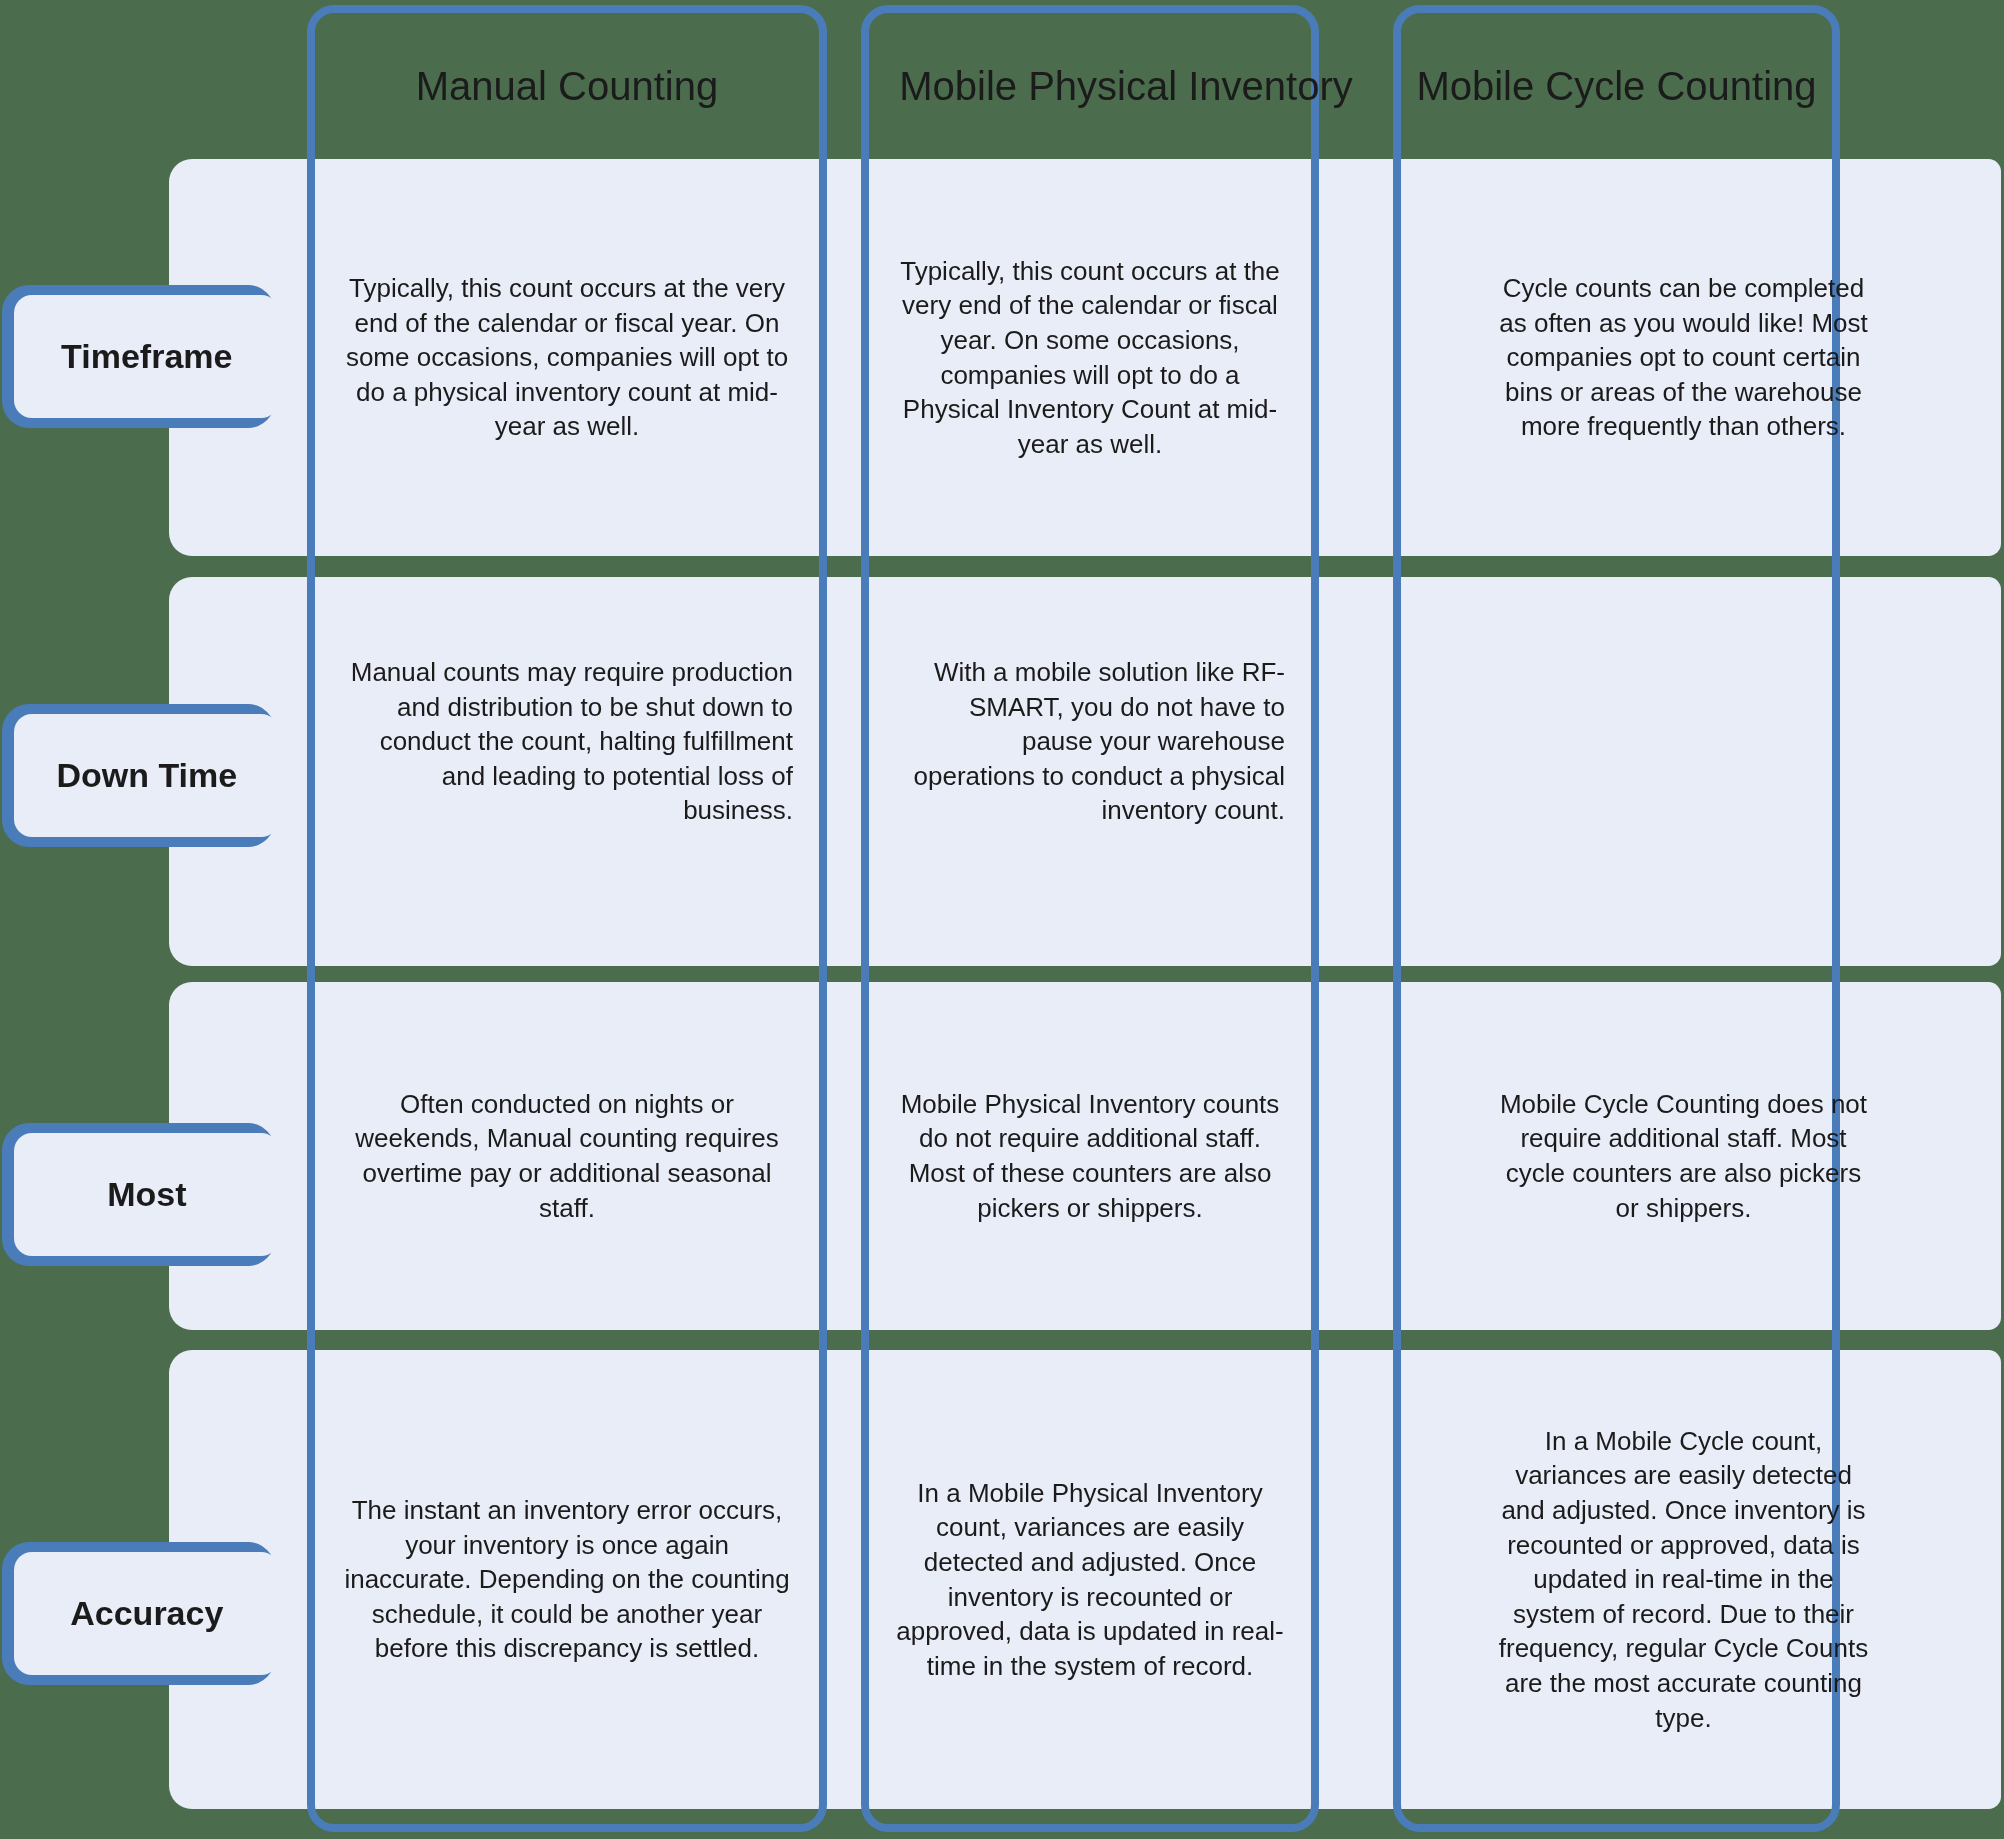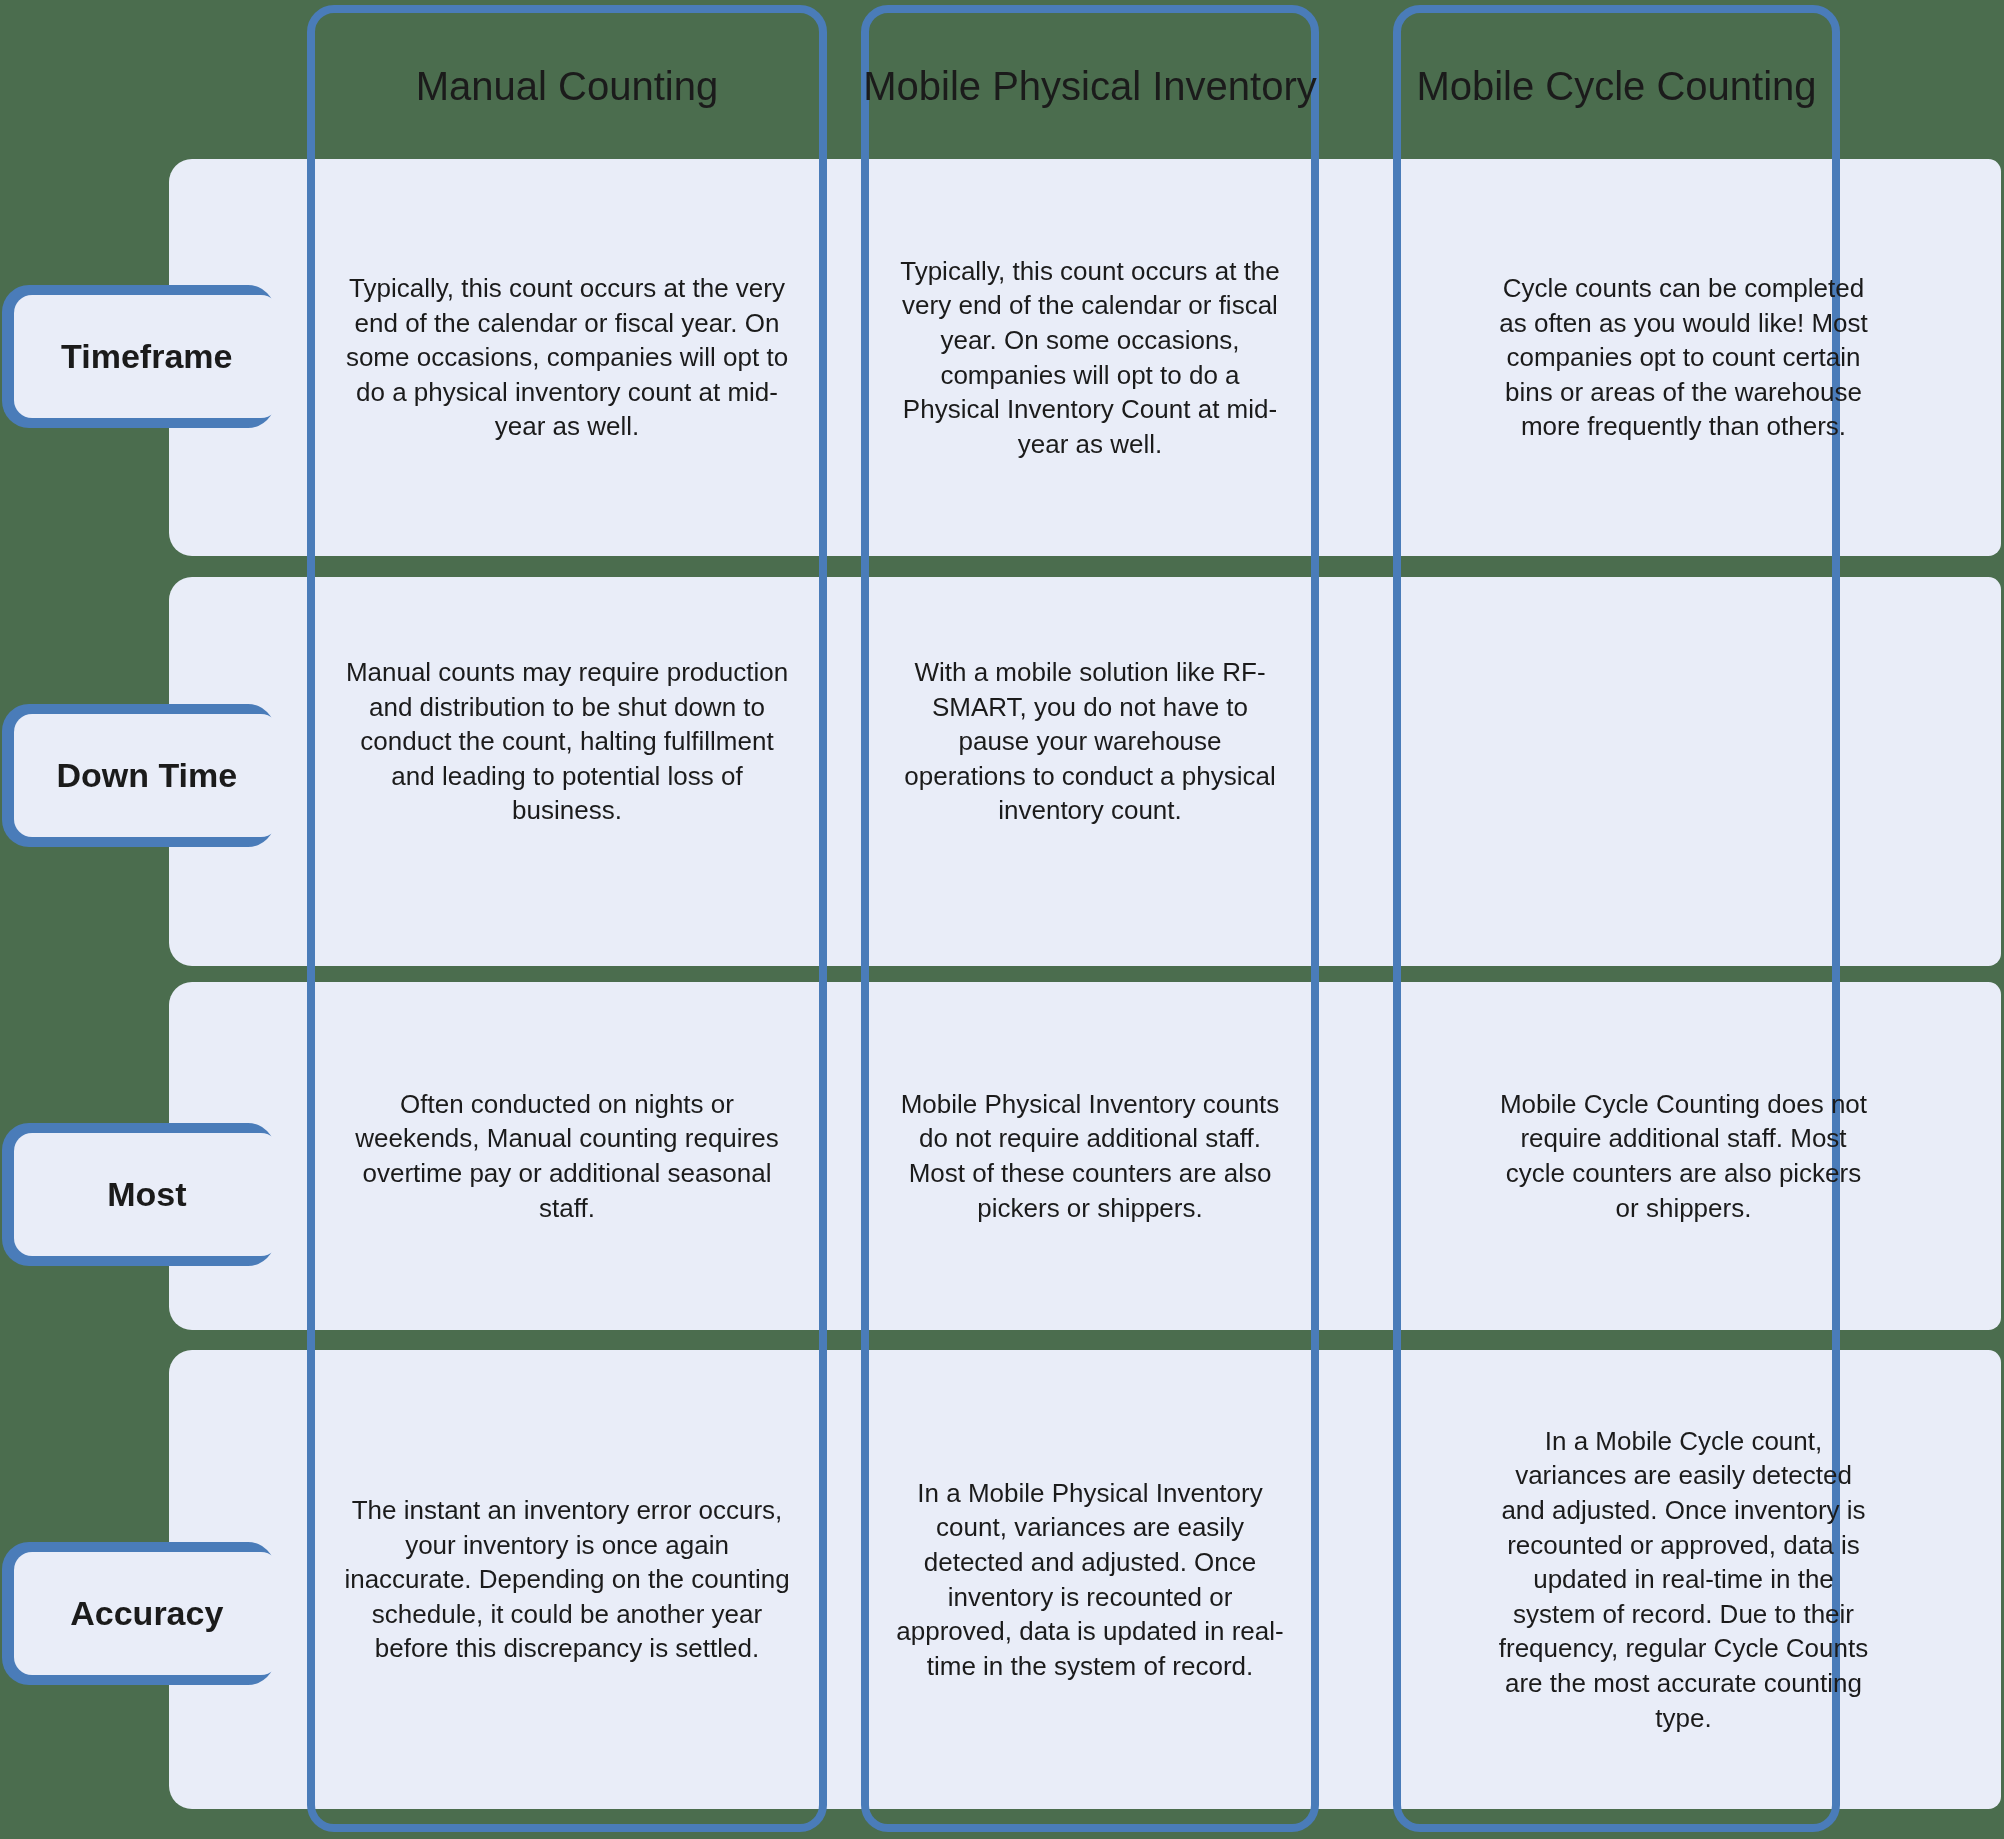--- a/index.html
+++ b/index.html
@@ -45,37 +45,37 @@
   
   .col-header{
     position:absolute;
     top:34px;height:105px;
     display:flex;align-items:center;justify-content:center;
     text-align:center;
     font-size:40px;font-weight:normal;
     z-index:3;
   }
   .col-header.c1{left:307px;width:520px;}
-  .col-header.c2{left:861px;width:458px;}
+  .col-header.c2{left:861px;width:458px;padding-left:36px;}
   .col-header.c3{left:1393px;width:447px;}
   
   .cell{
     position:absolute;
     display:flex;align-items:center;justify-content:center;
     text-align:center;
     font-size:26px;line-height:1.33;
     padding:9px 34px;
     box-sizing:border-box;
     z-index:3;
   }
   .cell.c1{left:307px;width:520px;}
   .cell.c2{left:861px;width:458px;}
   .cell.c3{left:1460px;width:447px;}
   .cell.r1{top:159px;height:397px;}
-  .cell.r2{top:577px;height:329px;}
+  .cell.r2{top:577px;height:329px;text-align:right;}
   .cell.r3{top:982px;height:348px;}
   .cell.r4{top:1350px;height:459px;}
   
   .rlabel{
     position:absolute;
     left:1.8px;width:273px;height:143px;
     background:var(--accent-blue);
     border-radius:27px;
     z-index:4;
   }

